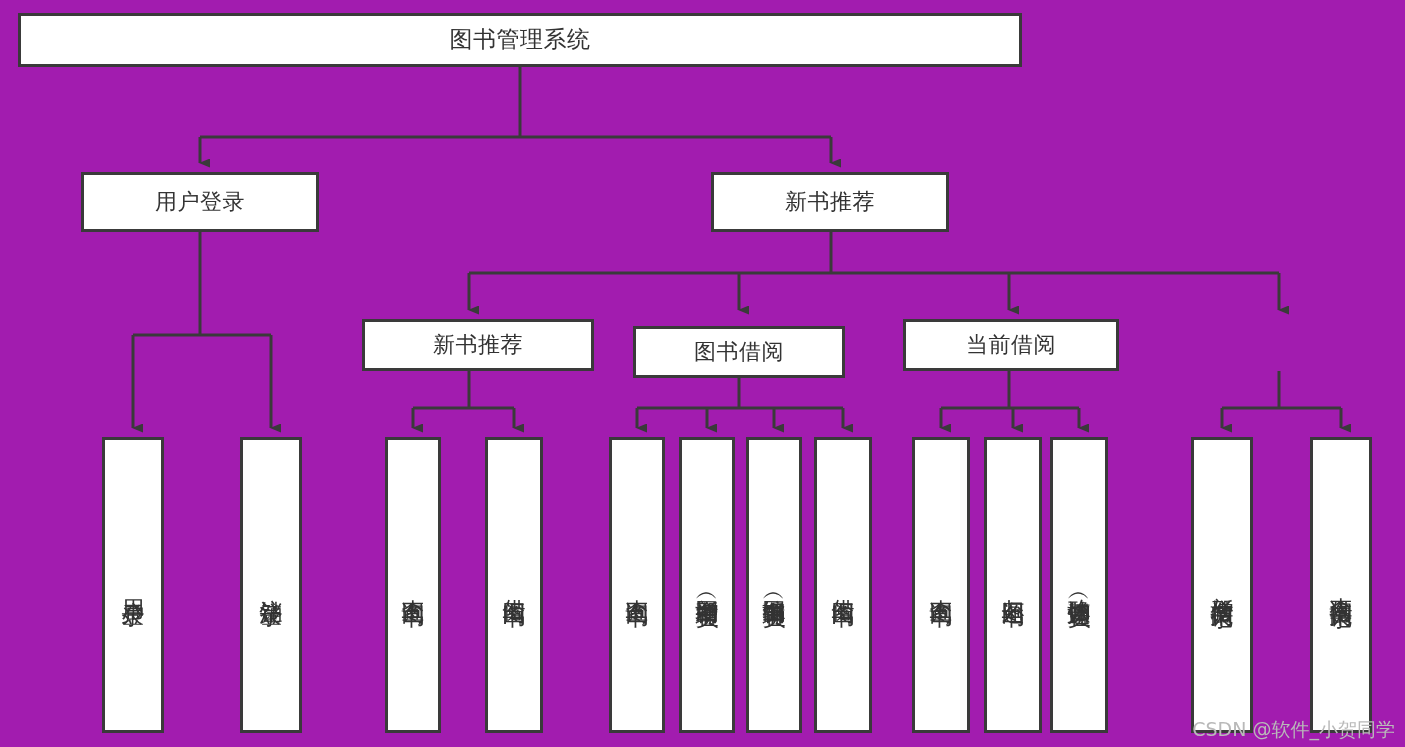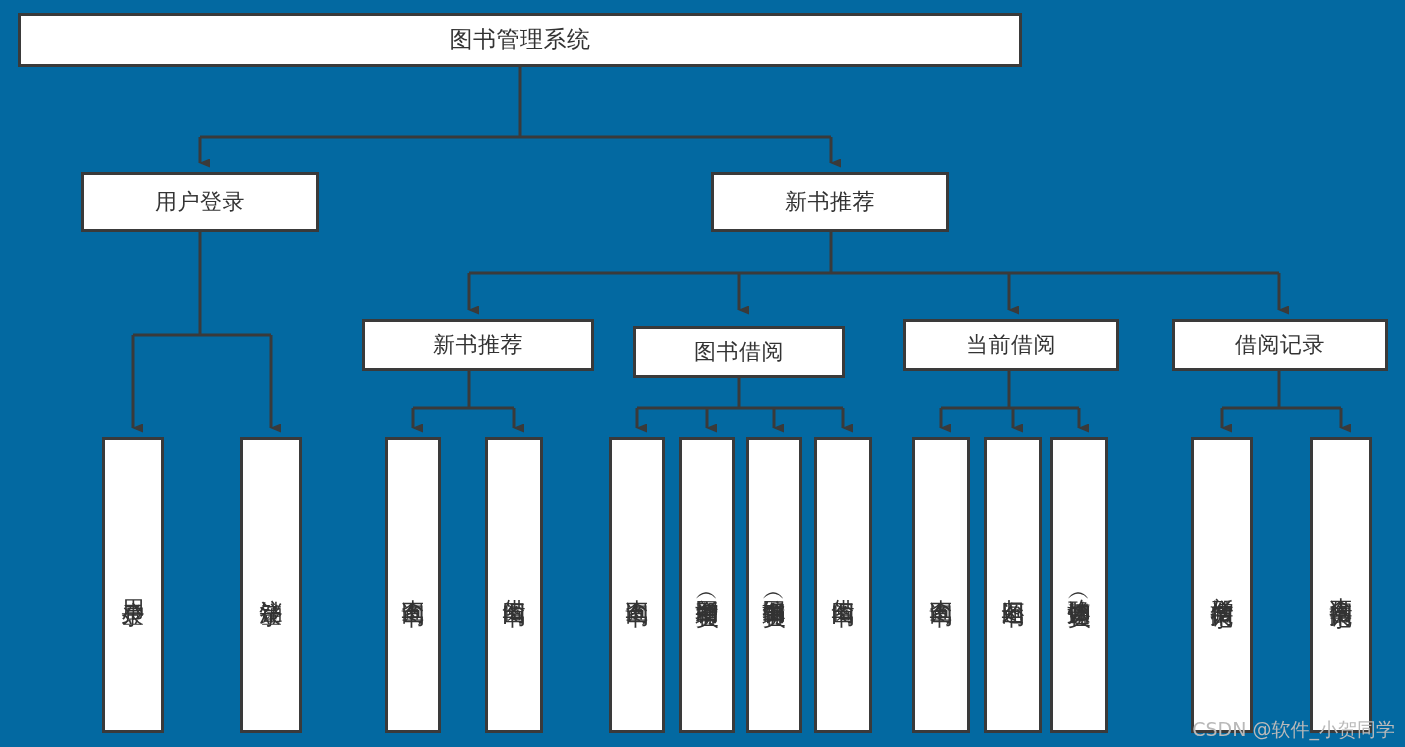--- a/index.html
+++ b/index.html
@@ -8,21 +8,21 @@
     padding: 0;
     background: #ffffff;
   }
   body {
     font-family: "DejaVu Sans", "Liberation Sans", sans-serif;
   }
   #diagram-root {
     position: relative;
     width: 1405px;
     height: 747px;
-    background: #0369a1;
+    background: #a21caf;
     overflow: hidden;
   }
   #diagram-svg {
     position: absolute;
     left: 0;
     top: 0;
     width: 1405px;
     height: 747px;
   }
   .node {
@@ -145,23 +145,20 @@
 
   <div class="node node-h" style="left:362px; top:319px; width:232px; height:52px;">
     <span>新书推荐</span>
   </div>
   <div class="node node-h" style="left:633px; top:319px; width:212px; height:52px;margin-top:7px;">
     <span>图书借阅</span>
   </div>
   <div class="node node-h" style="left:903px; top:319px; width:216px; height:52px;">
     <span>当前借阅</span>
   </div>
-  <div class="node node-h" style="left:1172px; top:319px; width:216px; height:52px;">
-    <span>借阅记录</span>
-  </div>
 
   <div class="node node-v" style="left:102px; top:437px; width:62px; height:296px;">
     <span class="vlabel">用户登录</span>
   </div>
   <div class="node node-v" style="left:240px; top:437px; width:62px; height:296px;">
     <span class="vlabel">注销登录</span>
   </div>
 
   <div class="node node-v" style="left:385px; top:437px; width:56px; height:296px;">
     <span class="vlabel">查询图书</span>

